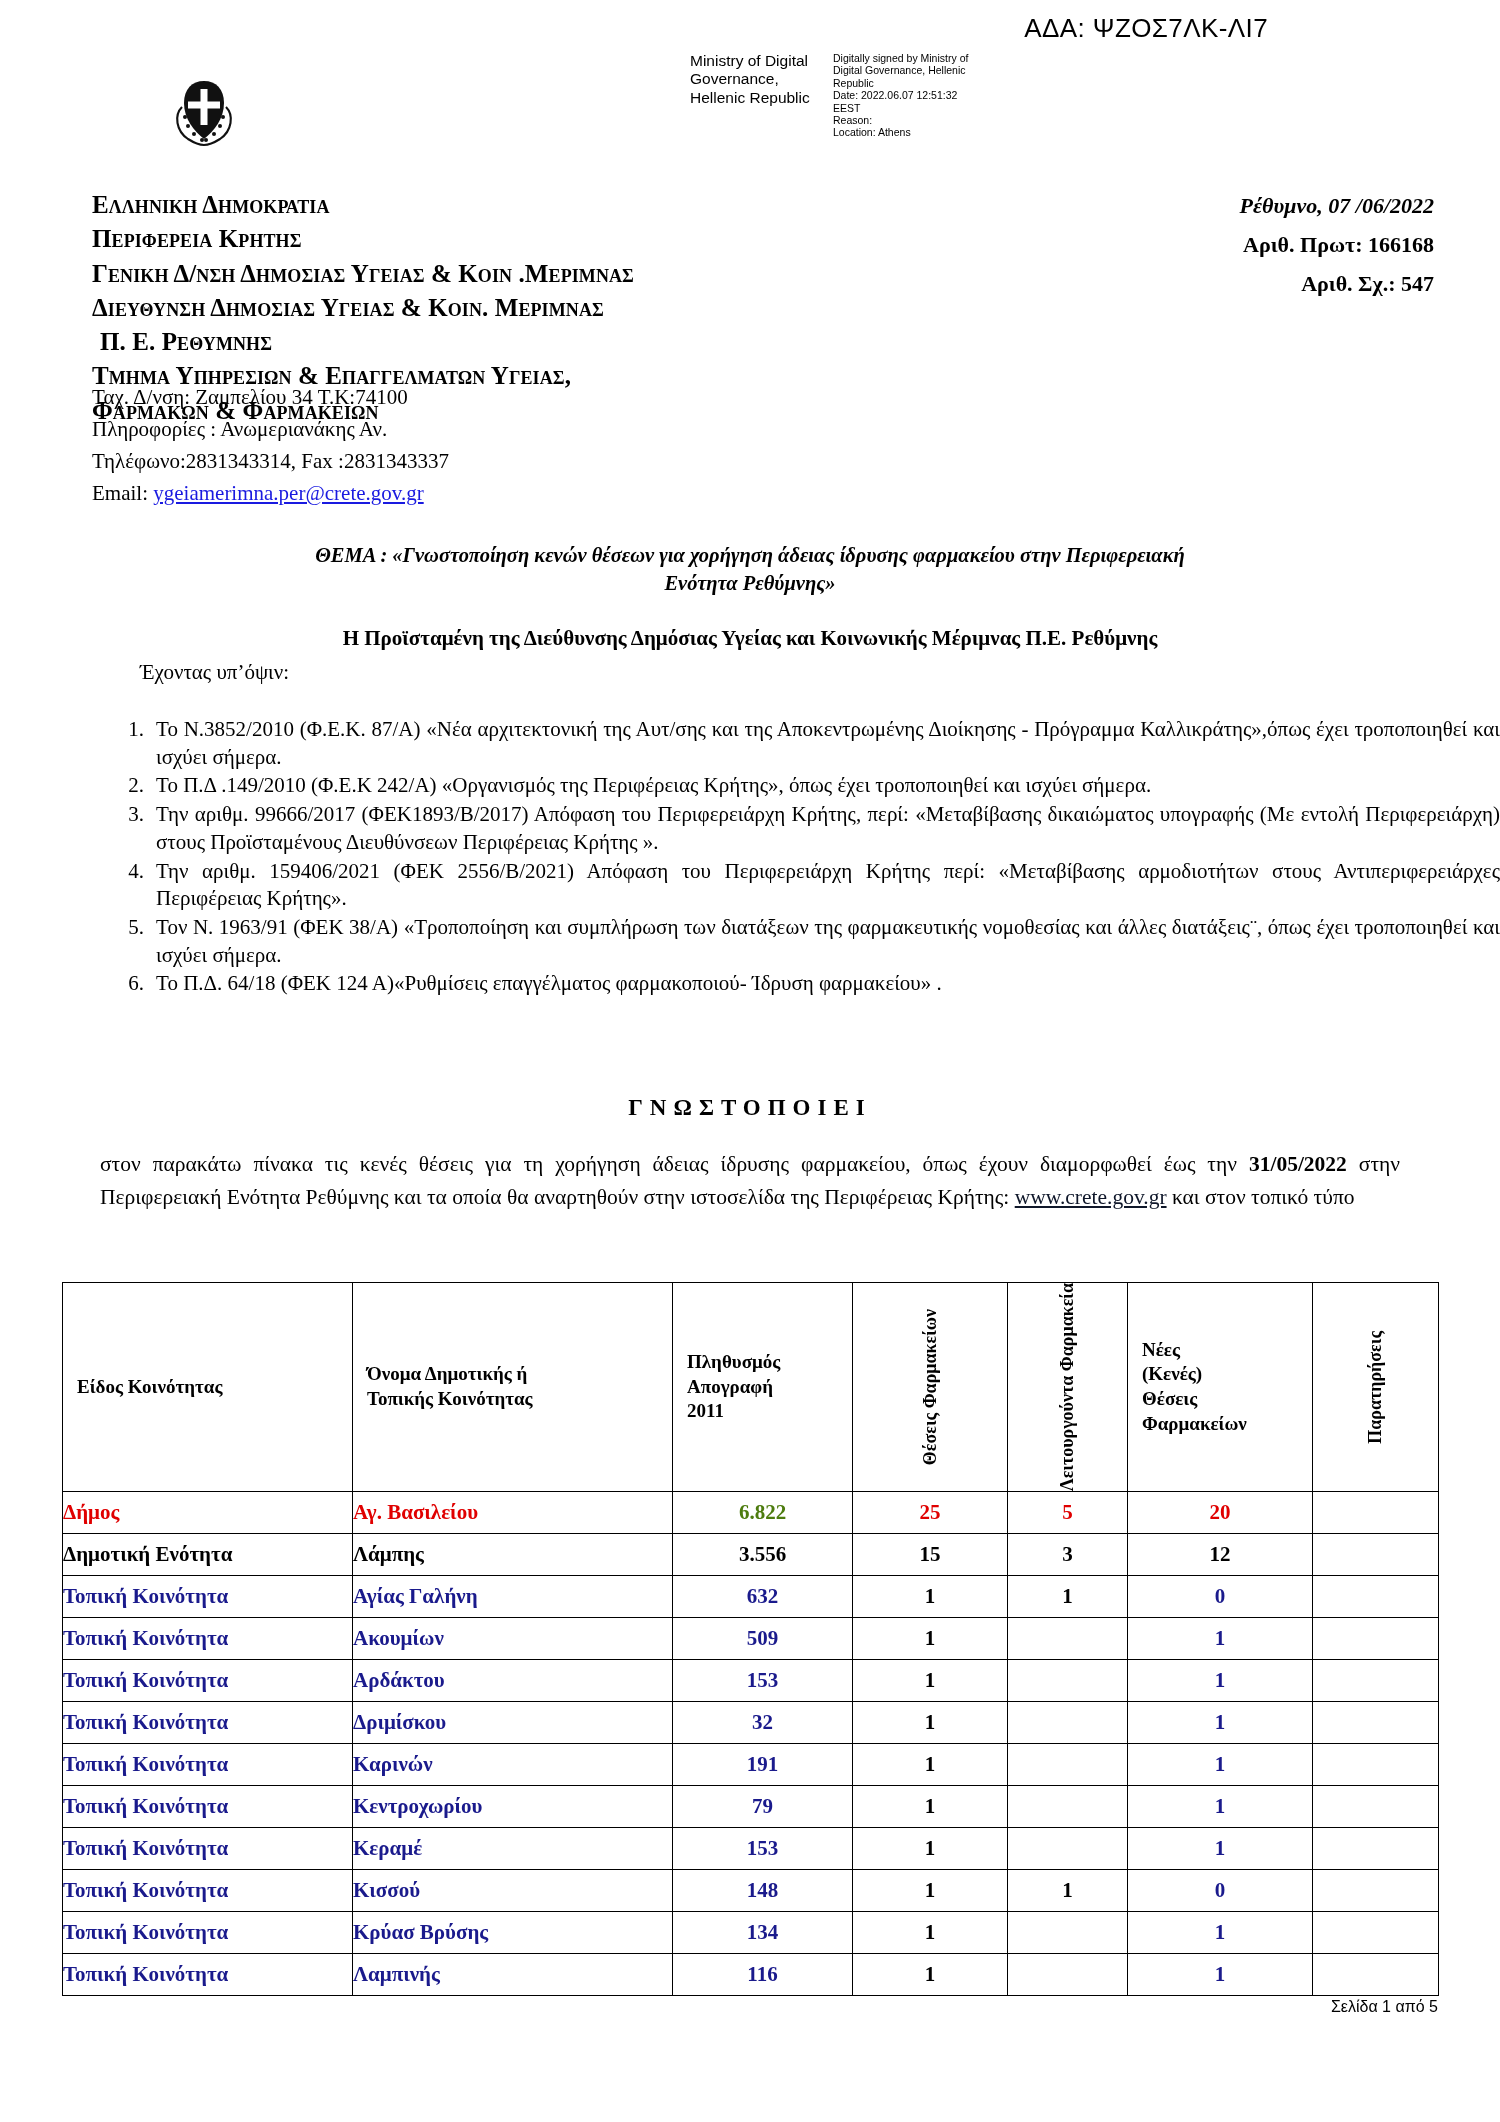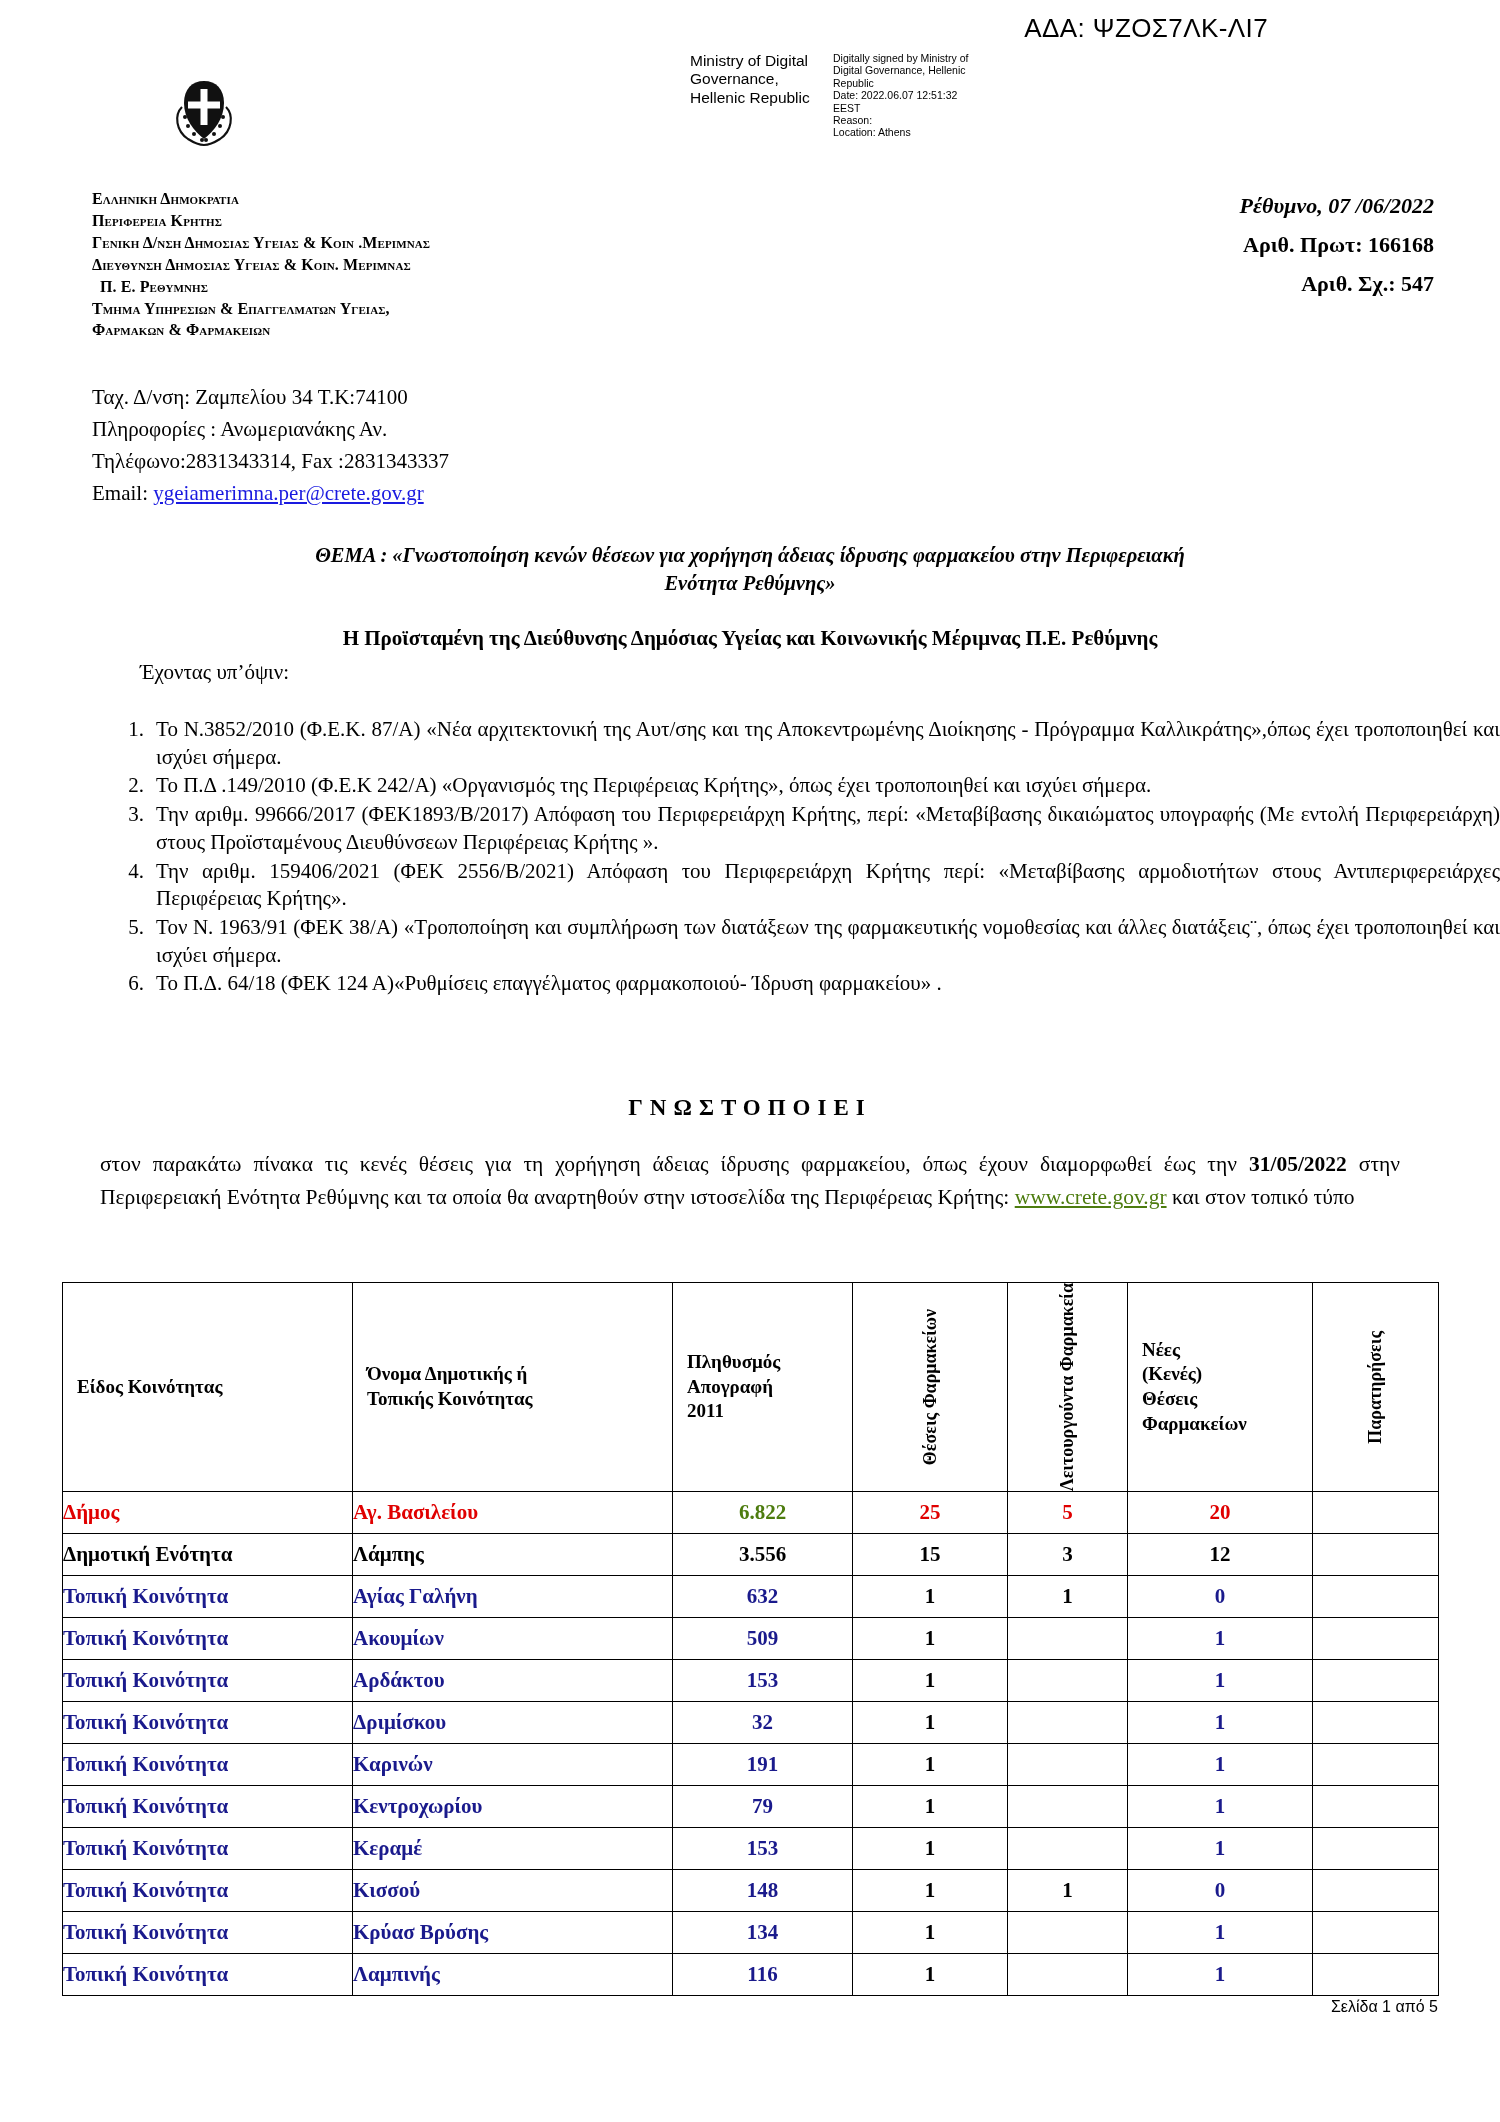--- a/index.html
+++ b/index.html
@@ -69,21 +69,21 @@
   .letterhead {
     position: absolute;
     left: 92px;
     top: 188px;
     width: 640px;
   }
   .lh-line {
     font-family: "Liberation Serif", "DejaVu Serif", serif;
     font-weight: bold;
     font-variant: small-caps;
-    font-size: 16px;
+    font-size: 25px;
     line-height: 1.37;
     letter-spacing: 0.1px;
     white-space: nowrap;
   }
   .lh-line.indent { padding-left: 8px; }
   .contact {
     position: absolute;
     left: 92px;
     top: 382px;
     width: 640px;
@@ -189,21 +189,21 @@
     left: 100px;
     top: 1148px;
     width: 1300px;
     font-size: 21.5px;
     line-height: 1.55;
     text-align: justify;
     text-indent: 0;
   }
   .bodypara b { font-weight: bold; }
   .bodypara .wlink {
-    color: #4d7c0f;
+    color: #0f172a;
     text-decoration: underline;
   }
 
   
   .tbl-wrap {
     position: absolute;
     left: 62px;
     top: 1282px;
     width: 1376px;
   }

